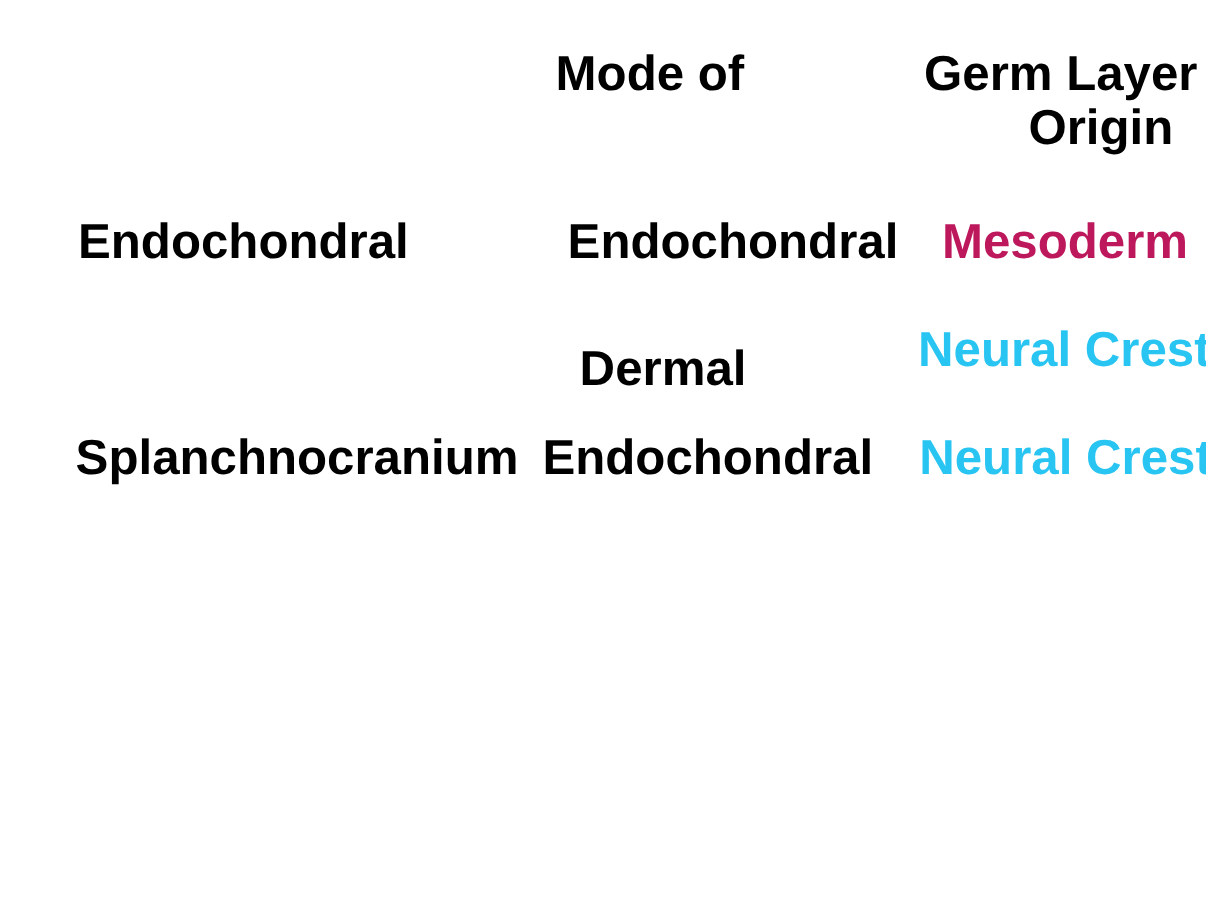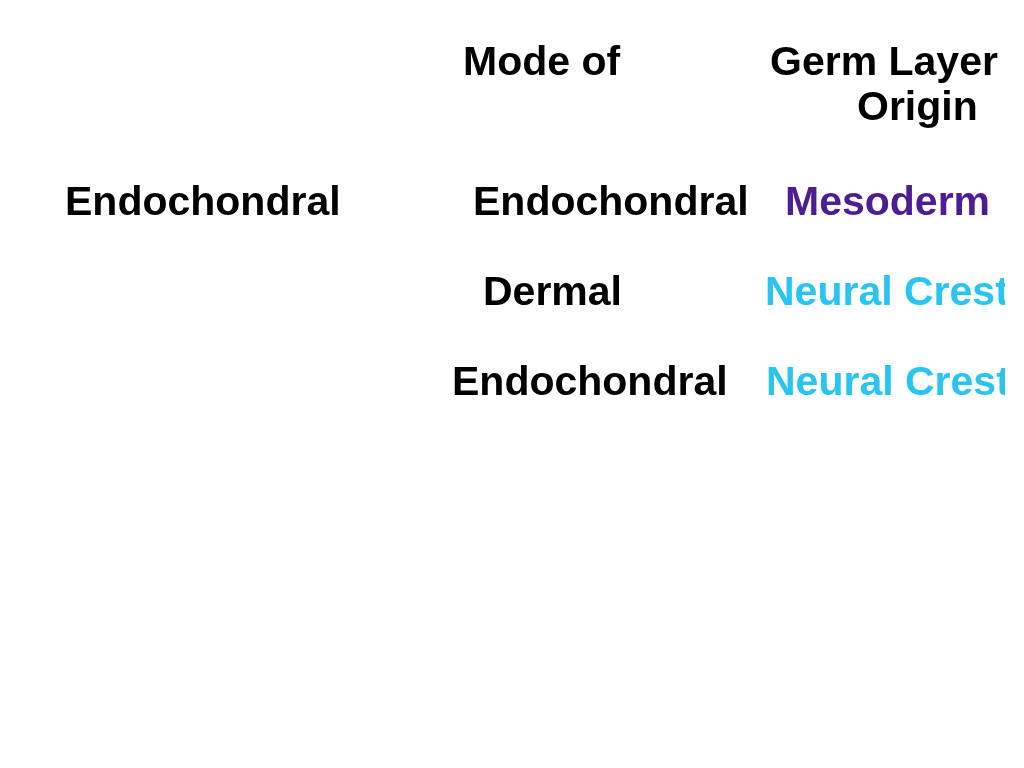--- a/index.html
+++ b/index.html
@@ -26,39 +26,40 @@
   .hdr-mode-1   { left: 463px; top: 41px;  }
   .hdr-mode-2   { left: 478px; top: 86px;  }
   .hdr-origin-1 { left: 770px; top: 41px;  }
   .hdr-origin-2 { left: 857px; top: 86px;  }
   
   .r0-structure { left: 65px;  top: 181px; }
   .r0-mode      { left: 473px; top: 181px; }
   .r0-origin    { left: 785px; top: 181px; }
   
   .r1-structure { left: 67px;  top: 271px; }
-  .r1-mode      { left: 483px; top: 271px; }
+  .r1-mode      { left: 483px; top: 287px; }
   .r1-origin    { left: 765px; top: 271px; }
   
   .r2-structure { left: 63px;  top: 361px; }
   .r2-mode      { left: 452px; top: 361px; }
   .r2-origin    { left: 766px; top: 361px; }
 </style>
 </head>
 <body>
 
 <div class="stage" style="background-color: rgb(255, 255, 255); color: rgb(0, 0, 0);">
 
   <span class="txt hdr-mode-1">Mode of</span>
   <span class="txt hdr-origin-1">Germ Layer</span>
   <span class="txt hdr-origin-2">Origin</span>
 
   <span class="txt r0-structure">Endochondral</span>
   <span class="txt r0-mode">Endochondral</span>
-  <span class="txt r0-origin" style="color: #4c1d95;">Mesoderm</span>
+  <span class="txt r0-origin" style="color: #be185d;">Mesoderm</span>
 
   <span class="txt r1-mode">Dermal</span>
   <span class="txt r1-origin" style="color: rgb(41, 197, 242);">Neural Crest</span>
 
+  <span class="txt r2-structure">Splanchnocranium</span>
   <span class="txt r2-mode">Endochondral</span>
   <span class="txt r2-origin" style="color: rgb(41, 197, 242);">Neural Crest</span>
 
 </div>
 
 </body></html>

